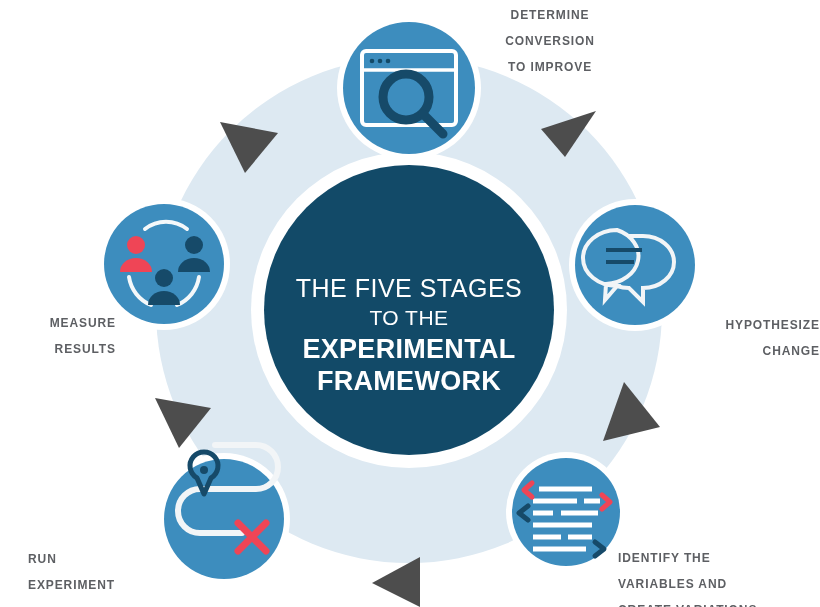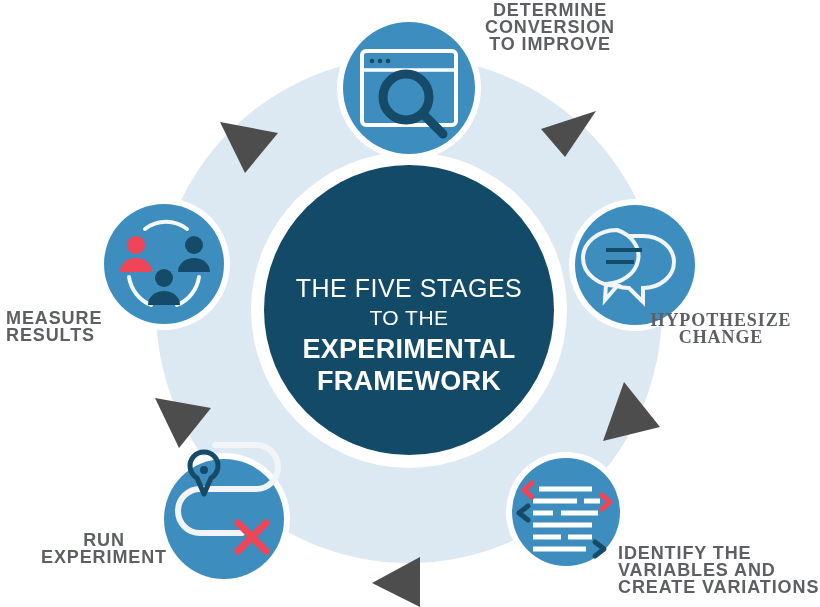--- a/index.html
+++ b/index.html
@@ -30,31 +30,31 @@
   }
   .hub-line1 { font-size: 25px; letter-spacing: 0.5px; font-weight: 400; }
   .hub-line2 { font-size: 21px; letter-spacing: 0.5px; font-weight: 400; }
   .hub-line3 { font-size: 27px; font-weight: 700; letter-spacing: 0.3px; }
   .hub-line4 { font-size: 27px; font-weight: 700; letter-spacing: 0.3px; }
   
   .stage-label {
     position: absolute;
     color: #5d5f63;
     font-family: "Liberation Sans", sans-serif;
-    font-size: 18px;
+    font-size: 12px;
     font-weight: 700;
     letter-spacing: 0.9px;
-    line-height: 17px;
+    line-height: 26px;
     white-space: pre-line;
   }
   .lbl-determine { left: 455px; top: 2px;   width: 190px; text-align: center; }
-  .lbl-hypothesize { left: 647px; top: 312px; width: 148px; text-align: center; font-family: Liberation Serif, serif; }
+  .lbl-hypothesize { left: 672px; top: 312px; width: 148px; text-align: right; }
   .lbl-identify { left: 618px; top: 545px;  width: 202px; text-align: left; }
-  .lbl-run      { left: 28px;  top: 532px;  width: 152px; text-align: center; }
-  .lbl-measure  { left: 6px;   top: 310px;  width: 110px; text-align: left; }
+  .lbl-run      { left: 28px;  top: 546px;  width: 152px; }
+  .lbl-measure  { left: 6px;   top: 310px;  width: 110px; text-align: right; }
 </style>
 </head>
 <body>
 
 <div id="stage">
 
   <svg id="diagram-svg" viewBox="0 0 820 607">
     <defs>
 
       <clipPath id="hubClip">

